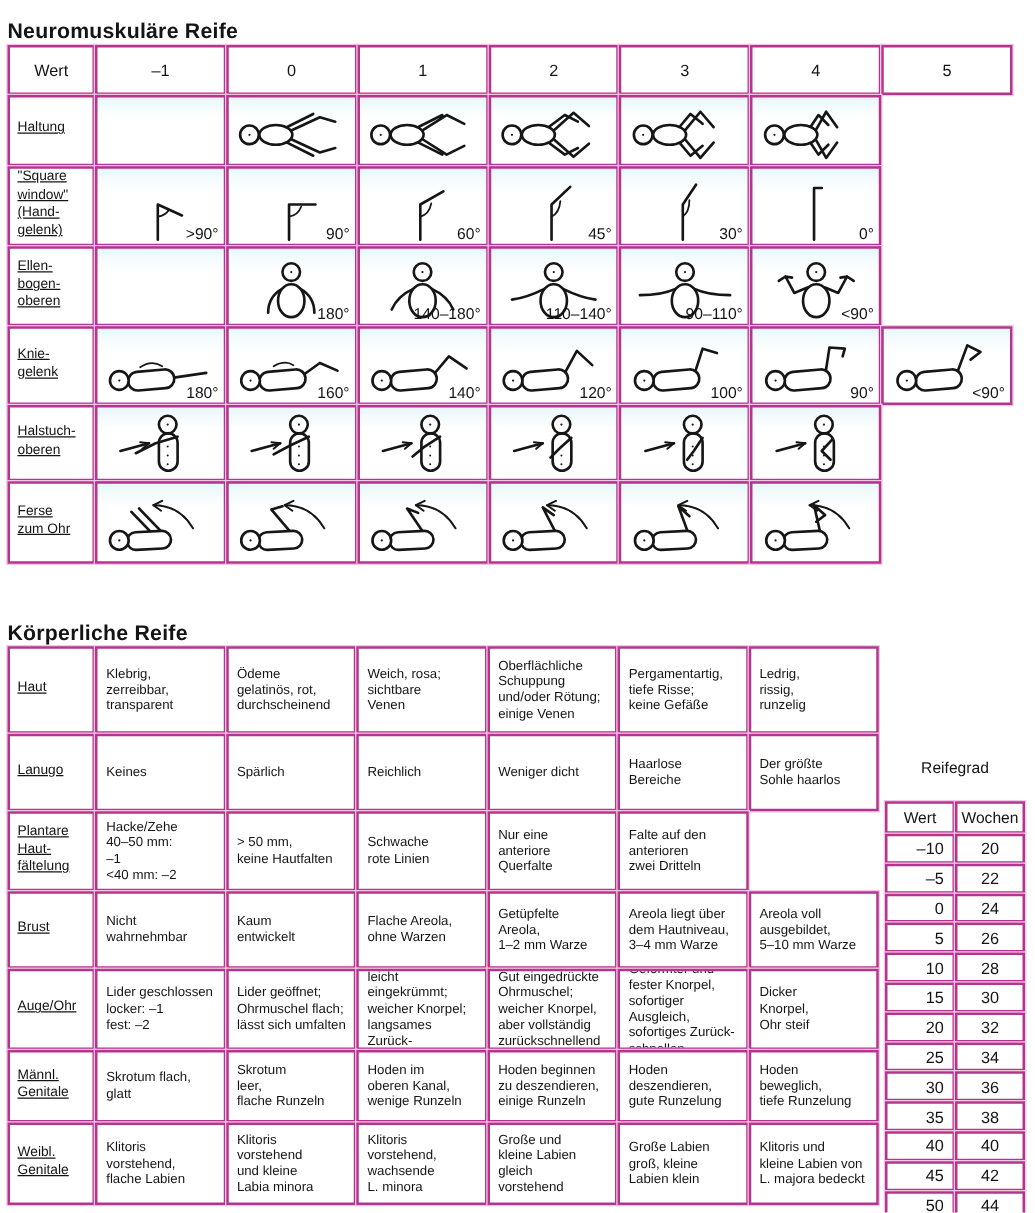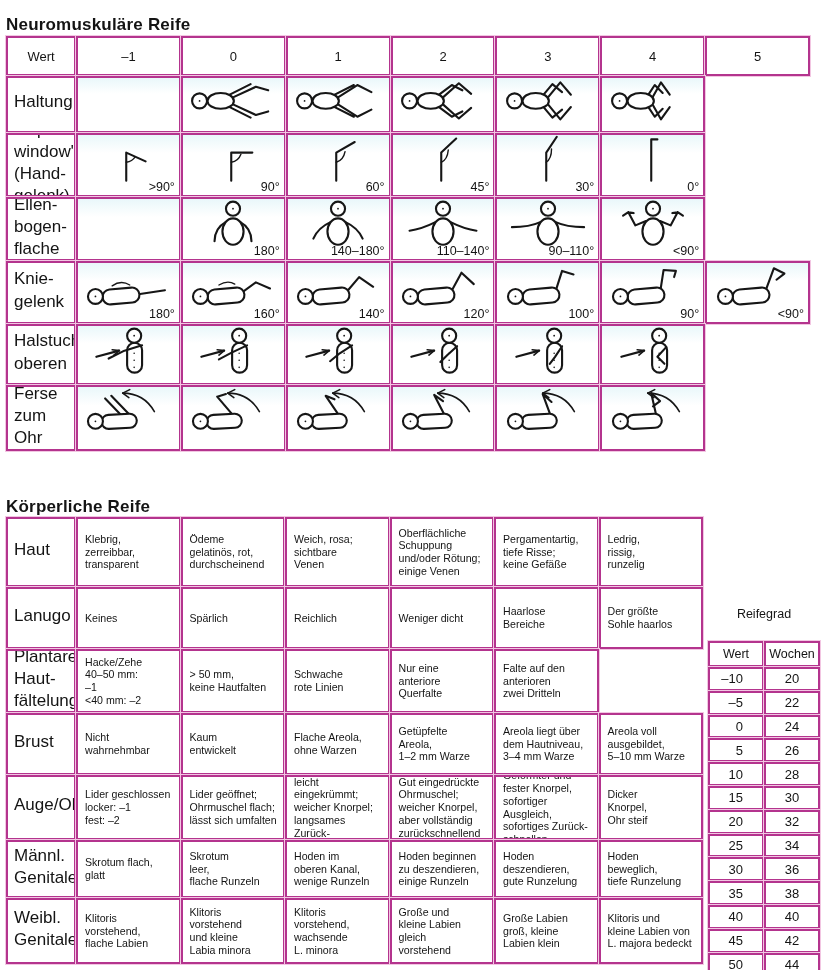--- a/index.html
+++ b/index.html
@@ -9,39 +9,39 @@
   #physTitle{top:481px;margin-top:16px;}
   
   .gtable{position:absolute;left:6px;width:804px;}
   #neuroTable{top:36px;}
   #physTable{top:517px;}
   .trow{display:grid;grid-template-columns:70px repeat(7,1fr);box-sizing:border-box;}
   .prow{display:grid;grid-template-columns:70px repeat(6,104.5px) 1fr;box-sizing:border-box;}
   .cell{border:2px solid #b4348e;box-shadow:0 0 0 1px #f2c6e2;background:#fff;box-sizing:border-box;position:relative;overflow:hidden;}
   .void{border:none;box-shadow:none;background:#fff;}
   .hcell{display:flex;align-items:center;justify-content:center;font-size:13px;}
-  .lbl{display:flex;align-items:center;white-space:pre-line;padding:2px 3px 6px 6px;font-size:17px;line-height:1.3;}
-  .figcell{display:flex;align-items:flex-start;justify-content:center;background:linear-gradient(180deg,#e9f7fa 0%,#ffffff 30%);}
+  .lbl{display:flex;align-items:center;white-space:pre-line;padding:2px 3px 6px 6px;font-size:11px;line-height:1.3;text-decoration:underline;}
+  .figcell{display:flex;align-items:flex-end;justify-content:center;background:linear-gradient(180deg,#e9f7fa 0%,#ffffff 30%);}
   .angle{position:absolute;right:4px;bottom:1px;font-size:12.5px;color:#141414;}
   .txt{display:flex;align-items:center;white-space:pre-line;padding:2px 4px 2px 7px;font-size:10.6px;line-height:1.2;}
   
   .fig{display:block;width:88px;}
   .fig *{stroke:#161616;stroke-width:2.4;fill:none;stroke-linecap:round;stroke-linejoin:round;}
   .fig .f{fill:#ffffff;}
   .fig .dot{fill:#161616;stroke:none;}
   .fig .thin{stroke-width:1.6;}
   .fig .thin2{stroke-width:1.8;}
   
   #scorePanel{position:absolute;left:708px;top:607px;width:112px;}
   .sp-title{font-size:12.5px;text-align:center;margin-bottom:20px;}
   .srow{display:grid;grid-template-columns:1fr 1fr;height:23.8px;}
   .shdr{height:26px;}
   .scell{display:flex;align-items:center;font-size:13px;justify-content:center;}
   .shcell{font-size:12.5px;}
-  .wert{justify-content:flex-end;padding-right:19px;}
+  .wert{justify-content:flex-end;padding-right:7px;}
 </style>
 </head>
 <body>
 
 <h1 class="sect-title" id="neuroTitle">Neuromuskuläre Reife</h1>
 <div class="gtable" id="neuroTable">
     <div class="trow" style="height: 40px;">
       <div class="cell hcell">Wert</div>
       <div class="cell hcell">–1</div>
       <div class="cell hcell">0</div>
@@ -140,21 +140,21 @@
         <svg viewBox="0 0 100 56" class="fig">
           <path d="M48 52 V5 H55"></path>
         </svg>
         <span class="angle">0°</span>
       </div>
       <div class="void"></div>
     </div>
     <div class="trow" style="height: 64px;">
       <div class="cell lbl">Ellen-
 bogen-
-flache</div>
+oberen</div>
       <div class="cell figcell"></div>
       <div class="cell figcell">
         <svg viewBox="0 0 100 58" class="fig">
           <path d="M42 26 C33 31 29 39 29 48 M58 26 C67 31 71 39 71 48"></path>
           <ellipse class="f" cx="50" cy="37" rx="12" ry="15"></ellipse>
           <circle class="f" cx="50" cy="11" r="8"></circle>
           <circle class="dot" cx="50" cy="11" r="1"></circle>
         </svg>
         <span class="angle">180°</span>
       </div>

